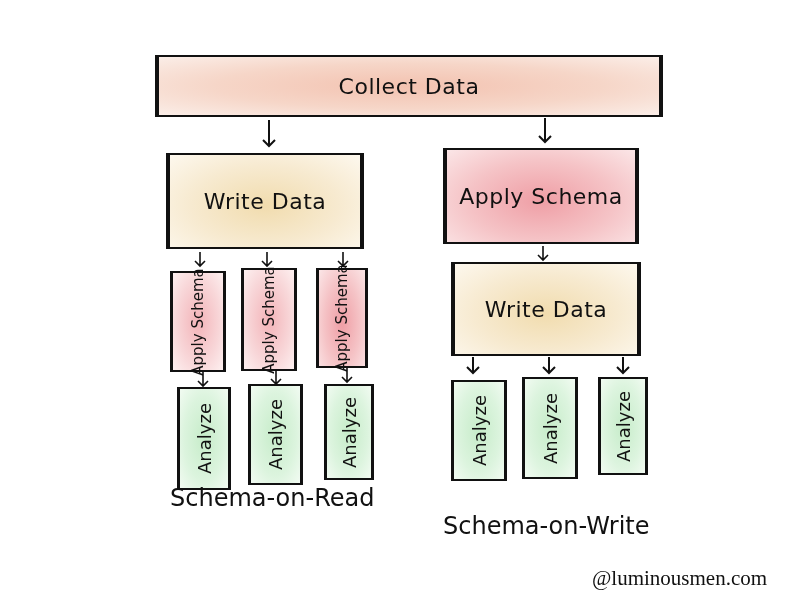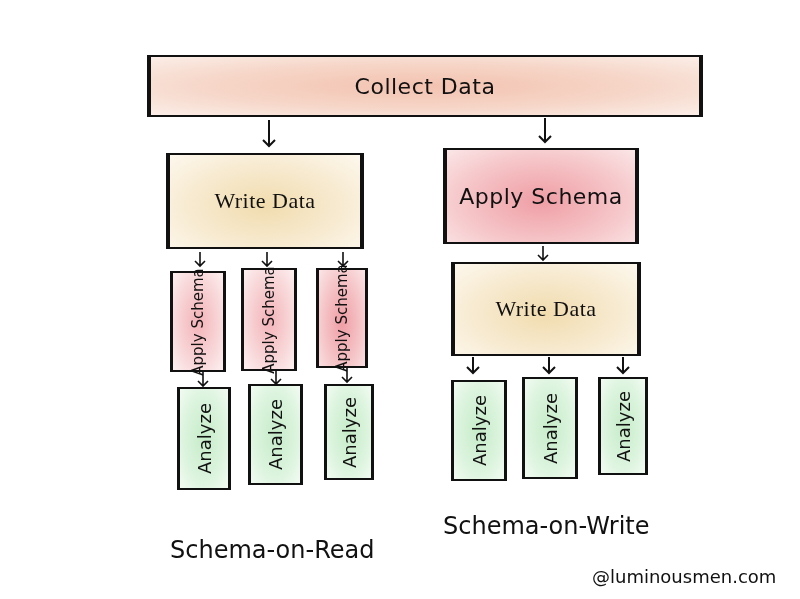--- a/index.html
+++ b/index.html
@@ -1,34 +1,34 @@
 <!DOCTYPE html>
 <html><head>
 <meta charset="utf-8">
 <style>
   html,body{margin:0;padding:0;background:#ffffff;}
   body{width:800px;height:599px;position:relative;overflow:hidden;font-family:"DejaVu Sans",sans-serif;color:#111;}
   .box{position:absolute;box-sizing:border-box;border:2px solid #111;border-left-width:4px;border-right-width:4px;display:flex;align-items:center;justify-content:center;}
   .collect{background:radial-gradient(ellipse at 50% 50%,#f3c2b0 0%,#f6d6c8 55%,#fbeee8 100%);}
-  .write{background:radial-gradient(ellipse at 50% 55%,#f1dcae 0%,#f7ead0 55%,#fdf8ee 100%);font-family:Liberation Serif, serif;}
+  .write{background:radial-gradient(ellipse at 50% 55%,#f1dcae 0%,#f7ead0 55%,#fdf8ee 100%);}
   .apply{background:radial-gradient(ellipse at 50% 55%,#ef9ea5 0%,#f5c3c6 55%,#fbe6e7 100%);}
   .apply-s{background:radial-gradient(ellipse at 50% 50%,#f3b3b8 0%,#f8d6d8 60%,#fdf0f0 100%);}
   .analyze{background:radial-gradient(ellipse at 50% 50%,#c6ecc9 0%,#dcf4de 60%,#f2fbf2 100%);}
   .lbl{font-size:22px;letter-spacing:0.5px;white-space:nowrap;}
   .vlbl{transform:rotate(-90deg);white-space:nowrap;font-size:15px;}
   .vlbl-a{font-size:18px;}
   .arrow{position:absolute;width:14px;}
   .arrow svg{display:block;}
   .caption{position:absolute;font-size:24px;white-space:nowrap;}
-  .credit{position:absolute;font-size:18px;white-space:nowrap;}
+  .credit{position:absolute;font-size:21px;white-space:nowrap;font-family:Liberation Serif, serif;}
 </style>
 </head>
 <body>
 
-<div class="box collect" style="left:147px;top:55px;width:556px;height:62px;">
+<div class="box collect" style="left:155px;top:55px;width:508px;height:62px;">
   <span class="lbl">Collect Data</span>
 </div>
 
 <div class="arrow" style="left:262px;top:120px;">
     <svg width="14" height="28">
       <path d="M7 0 L7 26 M1 20 L7 26 L13 20" stroke="#111" stroke-width="2" fill="none"></path>
     </svg>
   </div>
 <div class="arrow" style="left:538px;top:118px;">
     <svg width="14" height="26">
@@ -85,21 +85,21 @@
 <div class="box analyze" style="left:177px;top:387px;width:54px;height:103px;border-left-width:3px;border-right-width:3px;">
   <span class="vlbl vlbl-a">Analyze</span>
 </div>
 <div class="box analyze" style="left:248px;top:384px;width:55px;height:101px;border-left-width:3px;border-right-width:3px;">
   <span class="vlbl vlbl-a">Analyze</span>
 </div>
 <div class="box analyze" style="left:324px;top:384px;width:50px;height:96px;border-left-width:3px;border-right-width:3px;">
   <span class="vlbl vlbl-a">Analyze</span>
 </div>
 
-<div class="caption" style="left:170px;top:536px;">Schema-on-Read</div>
+<div class="caption" style="left:170px;top:484px;">Schema-on-Read</div>
 
 <div class="box apply" style="left:443px;top:148px;width:196px;height:96px;">
   <span class="lbl">Apply Schema</span>
 </div>
 
 <div class="arrow" style="left:536px;top:246px;">
     <svg width="14" height="16">
       <path d="M7 0 L7 14 M2 9 L7 14 L12 9" stroke="#111" stroke-width="1.6" fill="none"></path>
     </svg>
   </div>

